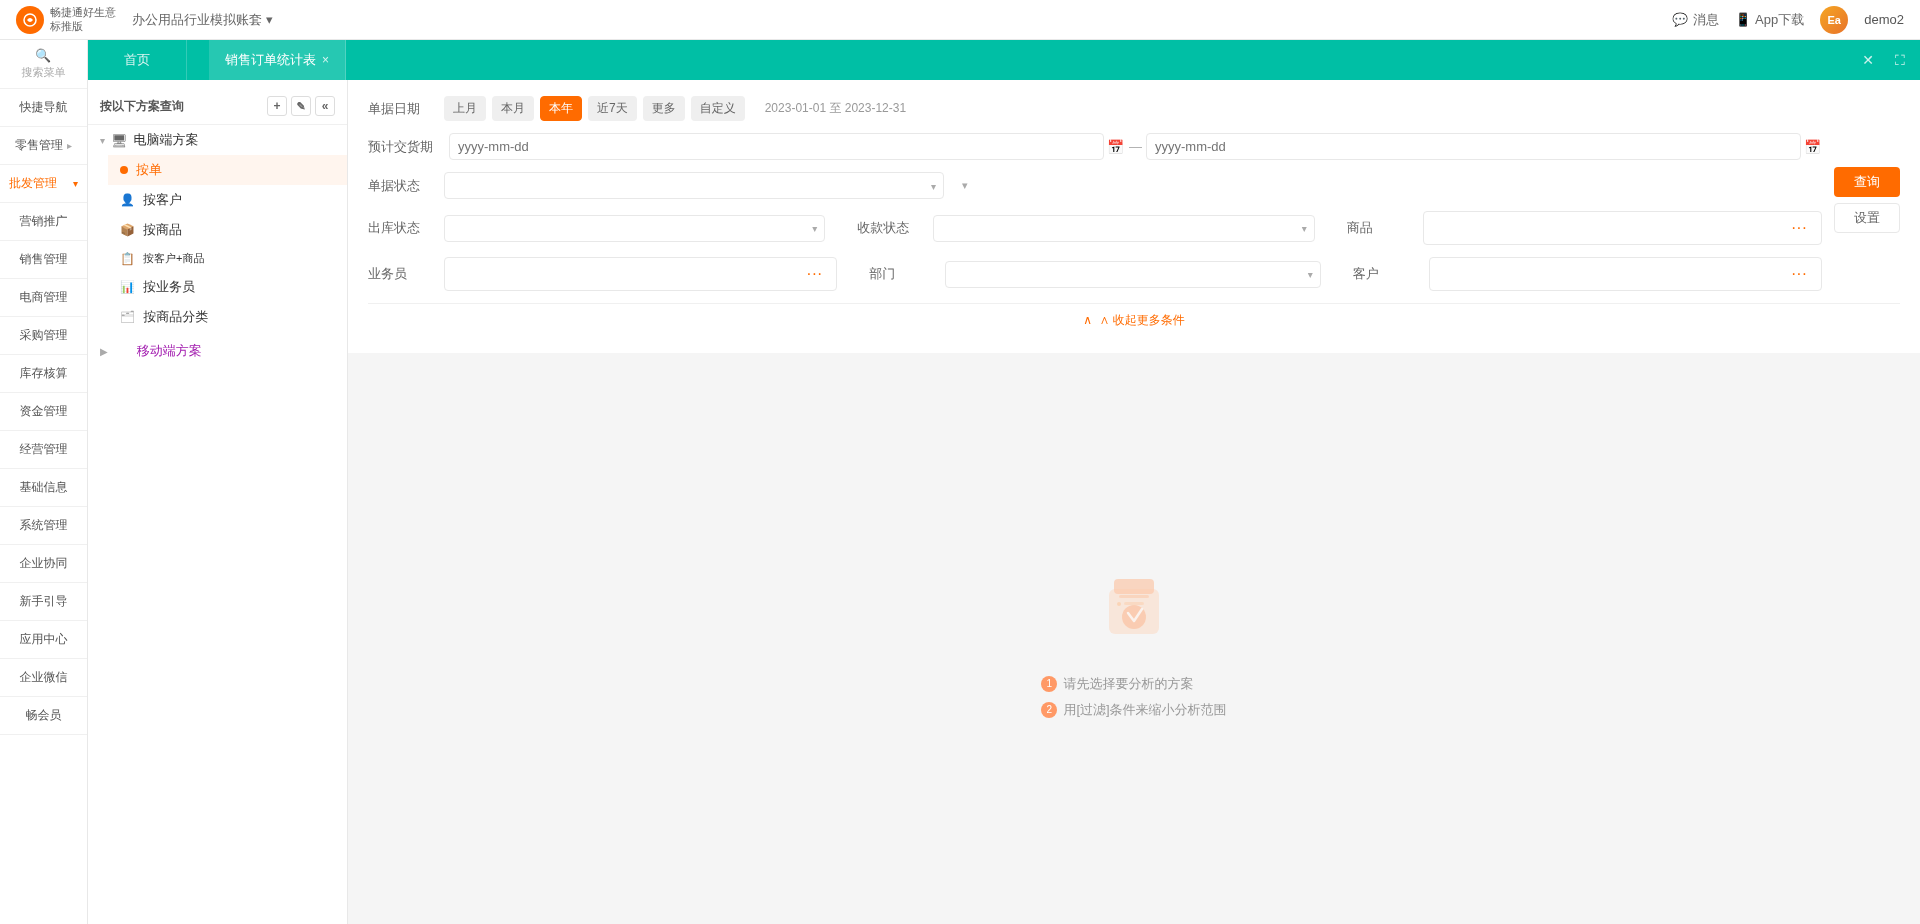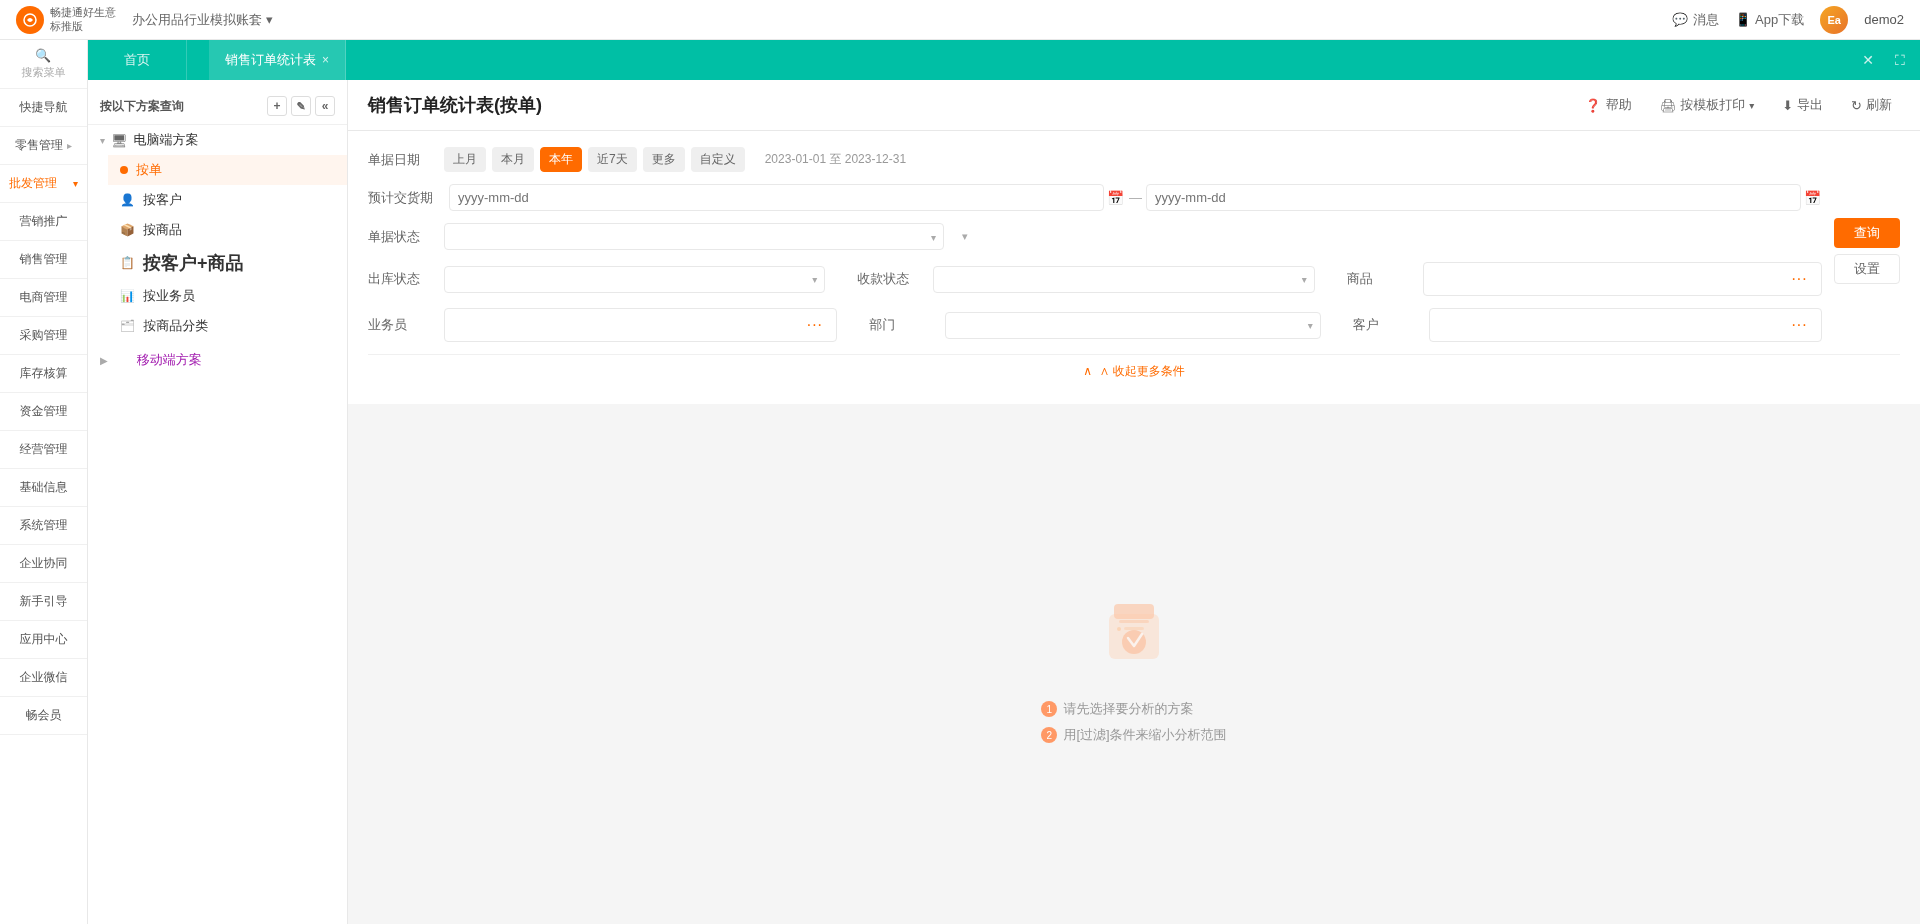--- a/index.html
+++ b/index.html
@@ -598,63 +598,40 @@
           <div class="tree-node" style="padding-left:12px;display:flex;align-items:center;gap:8px;">
             <span style="font-size:12px;color:#aaa;">👤</span>
             <span style="font-size:13px;">按客户</span>
           </div>
           <div class="tree-node" style="padding-left:12px;display:flex;align-items:center;gap:8px;">
             <span style="font-size:12px;color:#aaa;">📦</span>
             <span style="font-size:13px;">按商品</span>
           </div>
           <div class="tree-node" style="padding-left:12px;display:flex;align-items:center;gap:8px;">
             <span style="font-size:12px;color:#aaa;">📋</span>
-            <span style="font-size:18px;font-weight:bold;">按客户+商品</span>
+            <span style="font-size:11px;">按客户+商品</span>
           </div>
           <div class="tree-node" style="padding-left:12px;display:flex;align-items:center;gap:8px;">
             <span style="font-size:12px;color:#aaa;">📊</span>
             <span style="font-size:13px;">按业务员</span>
           </div>
           <div class="tree-node" style="padding-left:12px;display:flex;align-items:center;gap:8px;">
             <span style="font-size:12px;color:#aaa;">🗂</span>
             <span style="font-size:13px;">按商品分类</span>
           </div>
         </div>
 
         <div class="tree-node" style="padding-left:12px;margin-top:4px;">
           <span style="color:#aaa;font-size:10px;">▶</span>
           <span style="font-size:13px;color:#a21caf;margin-left:23px;">移动端方案</span>
         </div>
       </div>
 
       <div class="right-panel">
 
-        <div class="page-header">
-          <div class="page-title-row">
-            <h1 class="page-title">销售订单统计表(按单)</h1>
-            <div class="page-actions">
-              <div class="page-action-btn">
-                <span>❓</span>
-                <span>帮助</span>
-              </div>
-              <div class="page-action-btn with-arrow">
-                <span>🖨</span>
-                <span>按模板打印</span>
-              </div>
-              <div class="page-action-btn">
-                <span>⬇</span>
-                <span>导出</span>
-              </div>
-              <div class="page-action-btn">
-                <span>↻</span>
-                <span>刷新</span>
-              </div>
-            </div>
-          </div>
-        </div>
 
         <div class="filter-section">
 
           <div style="display:flex;align-items:center;">
             <div style="flex:1;">
 
               <div class="filter-row">
                 <span class="filter-label">单据日期</span>
                 <div class="date-quick-btns">
                   <button class="date-quick-btn">上月</button>

